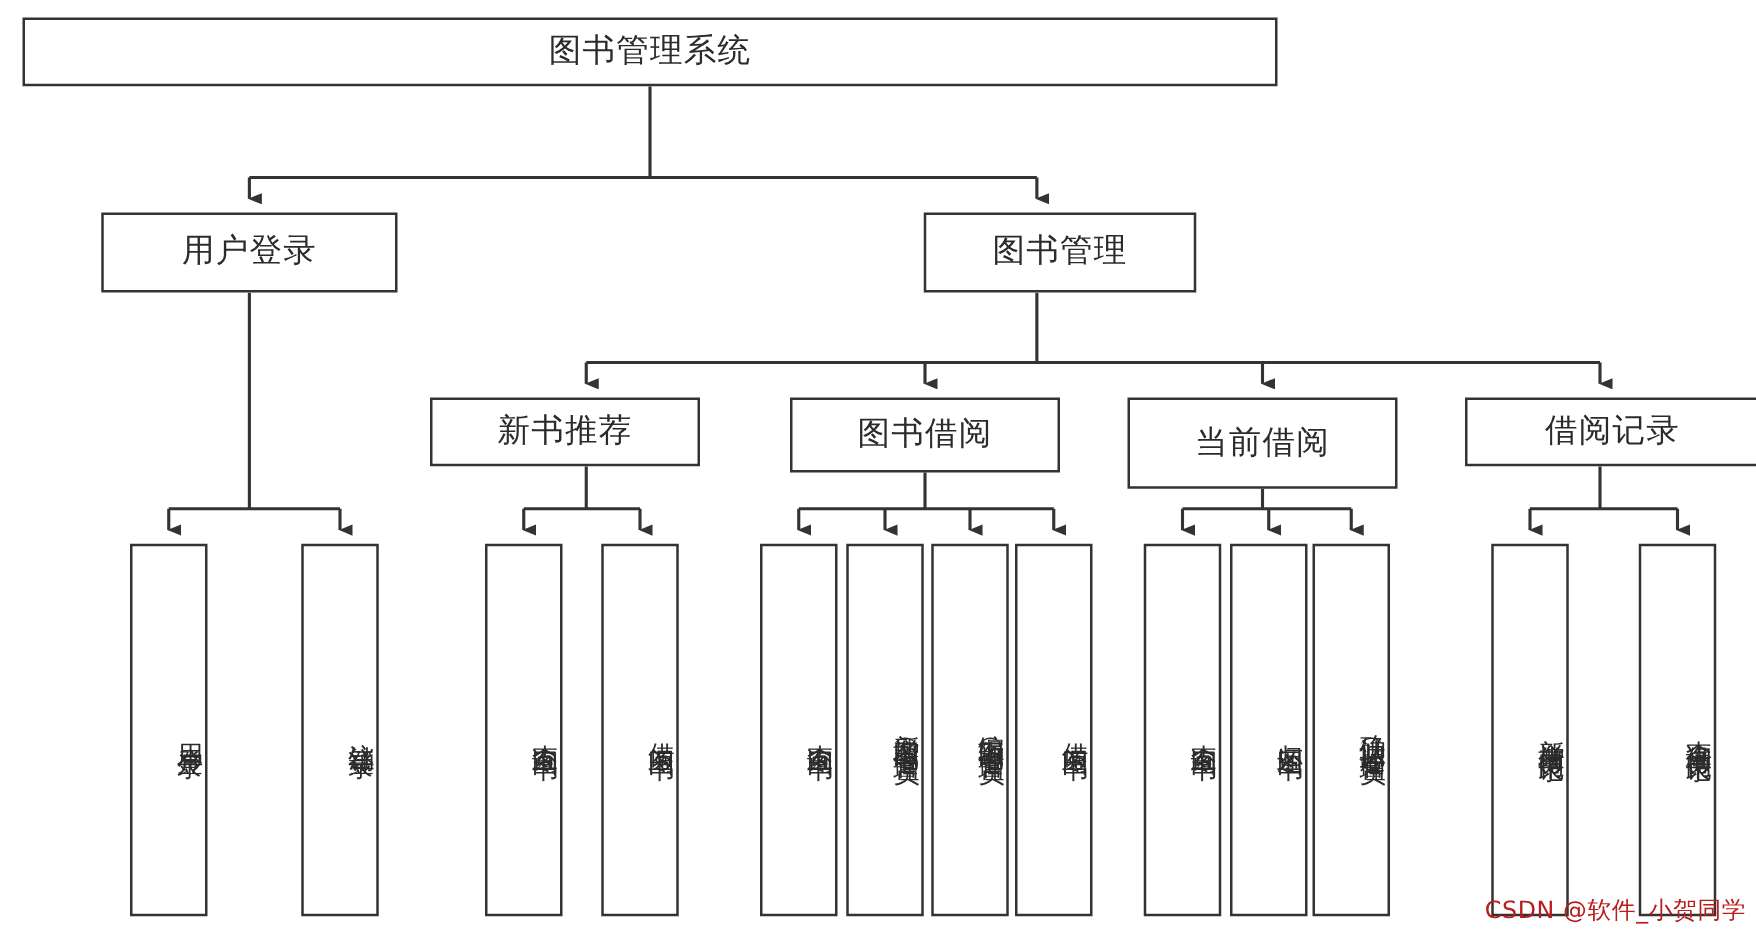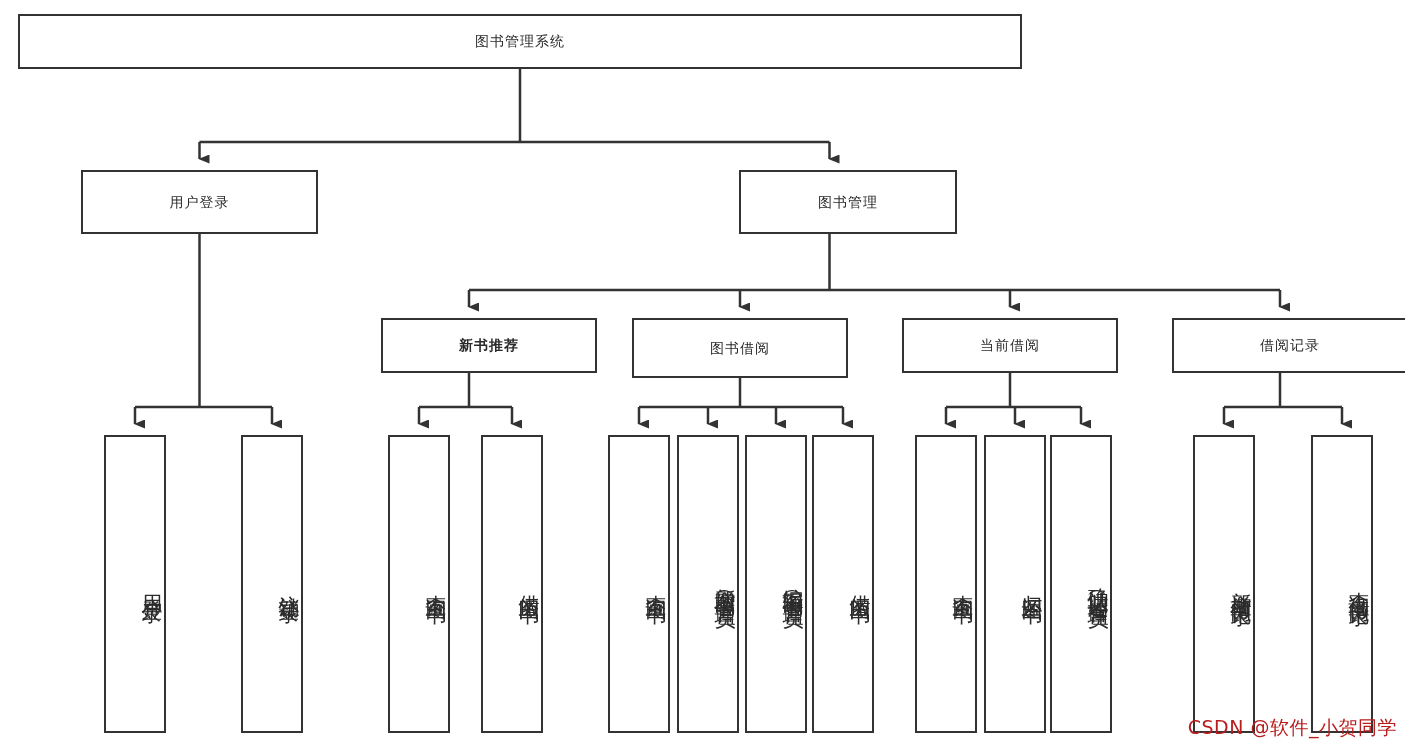--- a/index.html
+++ b/index.html
@@ -30,21 +30,21 @@
     box-sizing: border-box;
     border: 2.5px solid #333333;
     background: #ffffff;
     display: flex;
     align-items: center;
     justify-content: center;
     color: #2b2b2b;
     z-index: 2;
   }
   .node.horizontal {
-    font-size: 14px;
+    font-size: 26px;
     letter-spacing: 1px;
     line-height: 1.2;
   }
   .node.vertical {
     writing-mode: vertical-rl;
     text-orientation: upright;
     font-size: 21px;
     letter-spacing: 3px;
     line-height: 1.15;
     padding: 6px 0;
@@ -119,27 +119,27 @@
   <div id="nodes-layer">
       <div class="node horizontal" style="left: 18px; top: 14px; width: 1004px; height: 55px;">
         <span class="label">图书管理系统</span>
       </div>
       <div class="node horizontal" style="left: 81px; top: 170px; width: 237px; height: 64px;">
         <span class="label">用户登录</span>
       </div>
       <div class="node horizontal" style="left: 739px; top: 170px; width: 218px; height: 64px;">
         <span class="label">图书管理</span>
       </div>
-      <div class="node horizontal" style="left: 381px; top: 318px; width: 216px; height: 55px; font-weight: bold;">
+      <div class="node horizontal" style="left: 344px; top: 318px; width: 216px; height: 55px;">
         <span class="label">新书推荐</span>
       </div>
       <div class="node horizontal" style="left: 632px; top: 318px; width: 216px; height: 60px;">
         <span class="label">图书借阅</span>
       </div>
-      <div class="node horizontal" style="left: 902px; top: 318px; width: 216px; height: 55px;">
+      <div class="node horizontal" style="left: 902px; top: 318px; width: 216px; height: 73px;">
         <span class="label">当前借阅</span>
       </div>
       <div class="node horizontal" style="left: 1172px; top: 318px; width: 236px; height: 55px;">
         <span class="label">借阅记录</span>
       </div>
       <div class="node vertical" style="left: 104px; top: 435px; width: 62px; height: 298px;">
         <span class="label">用户登录</span>
       </div>
       <div class="node vertical" style="left: 241px; top: 435px; width: 62px; height: 298px;">
         <span class="label">注销登录</span>

